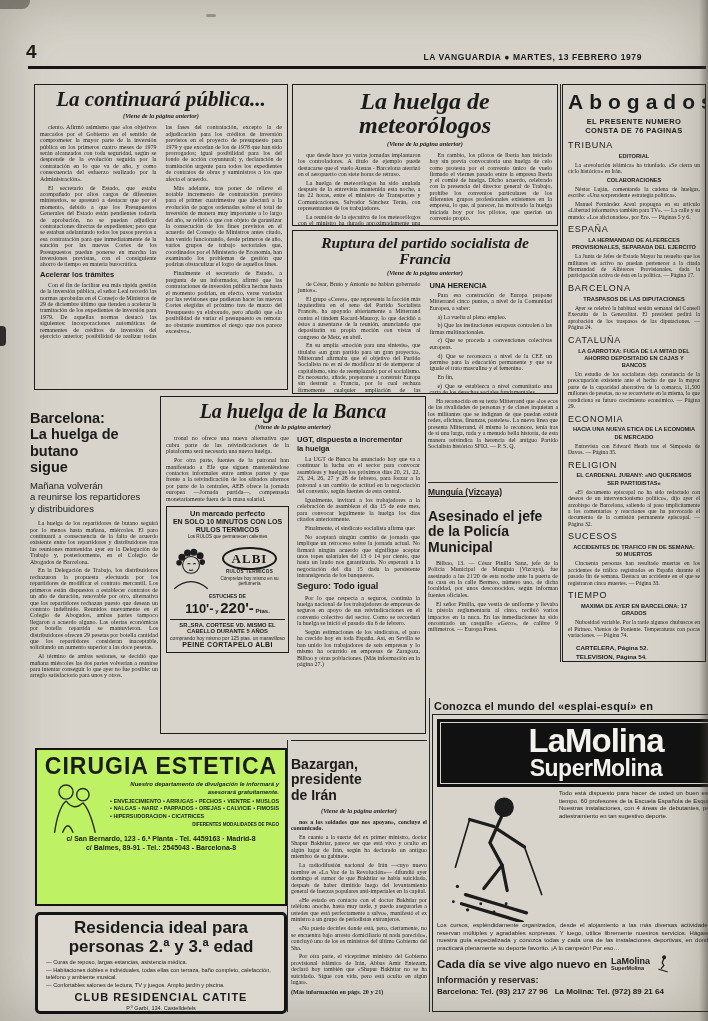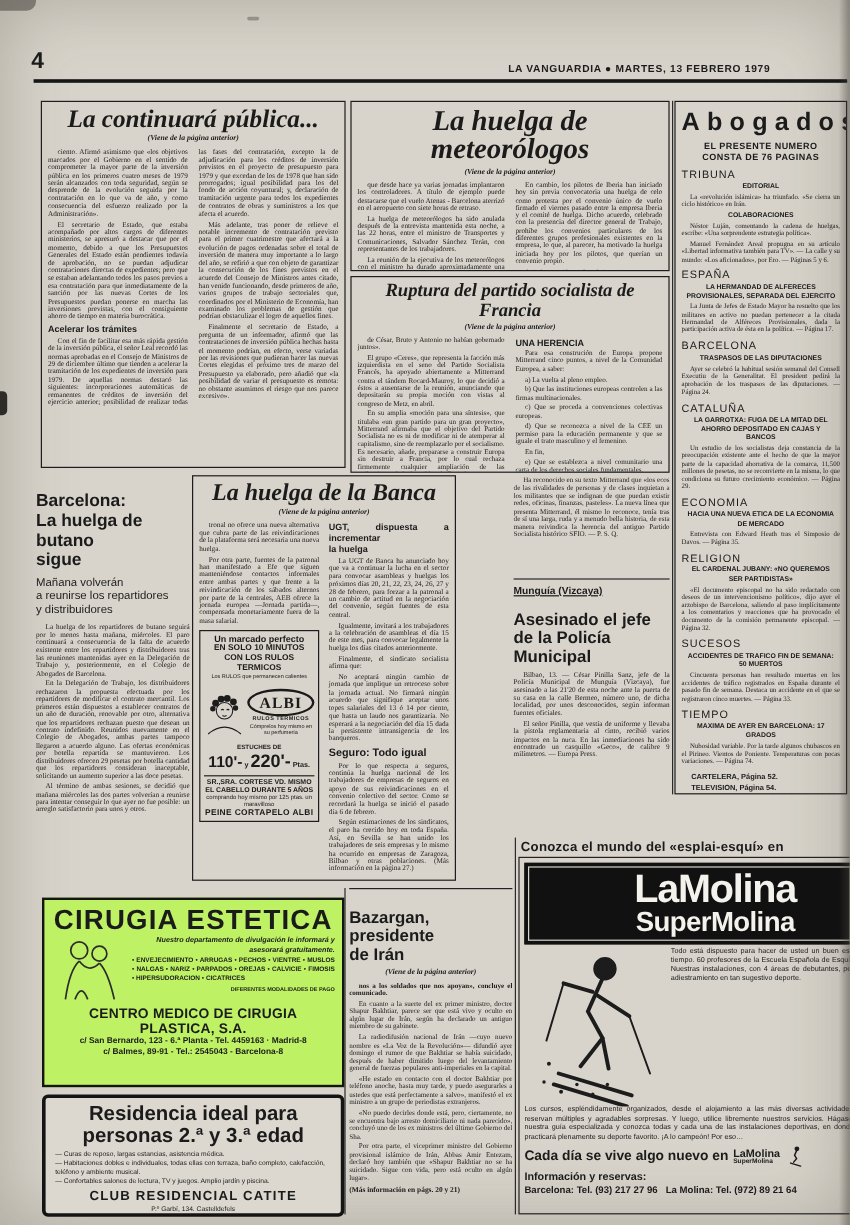--- a/index.html
+++ b/index.html
@@ -45,21 +45,21 @@
   .sum-note{font:700 7.5px/1.25 "Liberation Sans",sans-serif;text-align:center;margin-bottom:5px;letter-spacing:.4px;}
   .sum-h{font:400 9px/1.1 "Liberation Sans",sans-serif;letter-spacing:.8px;margin:5px 0 2px;}
   .sum-sub{font:700 5.7px/1.25 "Liberation Sans",sans-serif;text-align:center;margin:2px 4px;}
   .sum-t{font-size:5.7px;line-height:1.13;text-align:justify;margin:0 0 2px;text-indent:7px;}
   .sum-foot{font:700 6.2px/1.5 "Liberation Sans",sans-serif;margin-top:4px;margin-left:8px;}
   
   .butano{left:30px;top:398px;width:128px;}
   .butano-hl{font:700 14.5px/1.12 "Liberation Sans",sans-serif;margin-bottom:5px;}
   .butano-deck{font:400 9.5px/1.2 "Liberation Sans",sans-serif;margin-bottom:6px;}
   
-  .banca{left:160px;top:396px;width:220px;height:338px;}
+  .banca{left:160px;top:396px;width:266px;height:338px;}
   .banca .hl-serif{font-size:20px;}
   .banca-cols{display:flex;gap:8px;}
   .banca-col{flex:1;min-width:0;}
   
   .albi{border:1.3px solid #1d1d1d;margin-top:4px;padding:3px;text-align:center;
         font-family:"Liberation Sans",sans-serif;overflow:hidden;}
   .albi-l1{font-weight:700;font-size:7.5px;}
   .albi-l2{font-weight:700;font-size:7px;line-height:1.15;}
   .albi-note{font-size:4.6px;margin:1px 0 2px;}
   .albi-row{display:flex;align-items:center;gap:2px;margin:2px 0;}
@@ -336,21 +336,20 @@
           <path d="M26 22 Q35 34 45 24"></path>
           <path d="M22 58 Q28 42 34 58"></path>
         </g>
       </svg>
       <div class="cir-text">
         <div class="cir-intro">Nuestro departamento de divulgación le informará y asesorará gratuitamente.</div>
         <div class="cir-bullets">• ENVEJECIMIENTO • ARRUGAS • PECHOS • VIENTRE • MUSLOS • NALGAS • NARIZ • PARPADOS • OREJAS • CALVICIE • FIMOSIS • HIPERSUDORACION • CICATRICES</div>
         <div class="cir-pay">DIFERENTES MODALIDADES DE PAGO</div>
       </div>
     </div>
-    <div class="cir-name">CENTRO MEDICO DE CIRUGIA PLASTICA, S.A.</div>
     <div class="cir-addr">c/ San Bernardo, 123 - 6.ª Planta - Tel. 4459163 · Madrid-8</div>
     <div class="cir-addr">c/ Balmes, 89-91 - Tel.: 2545043 - Barcelona-8</div>
   </div>
 
   <div class="abs residencia">
     <div class="res-title prelines">Residencia ideal para
 personas 2.ª y 3.ª edad</div>
     <p class="res-b">— Curas de reposo, largas estancias, asistencia médica.</p>
     <p class="res-b">— Habitaciones dobles e individuales, todas ellas con terraza, baño completo, calefacción, teléfono y ambiente musical.</p>
     <p class="res-b">— Confortables salones de lectura, TV y juegos. Amplio jardín y piscina.</p>

